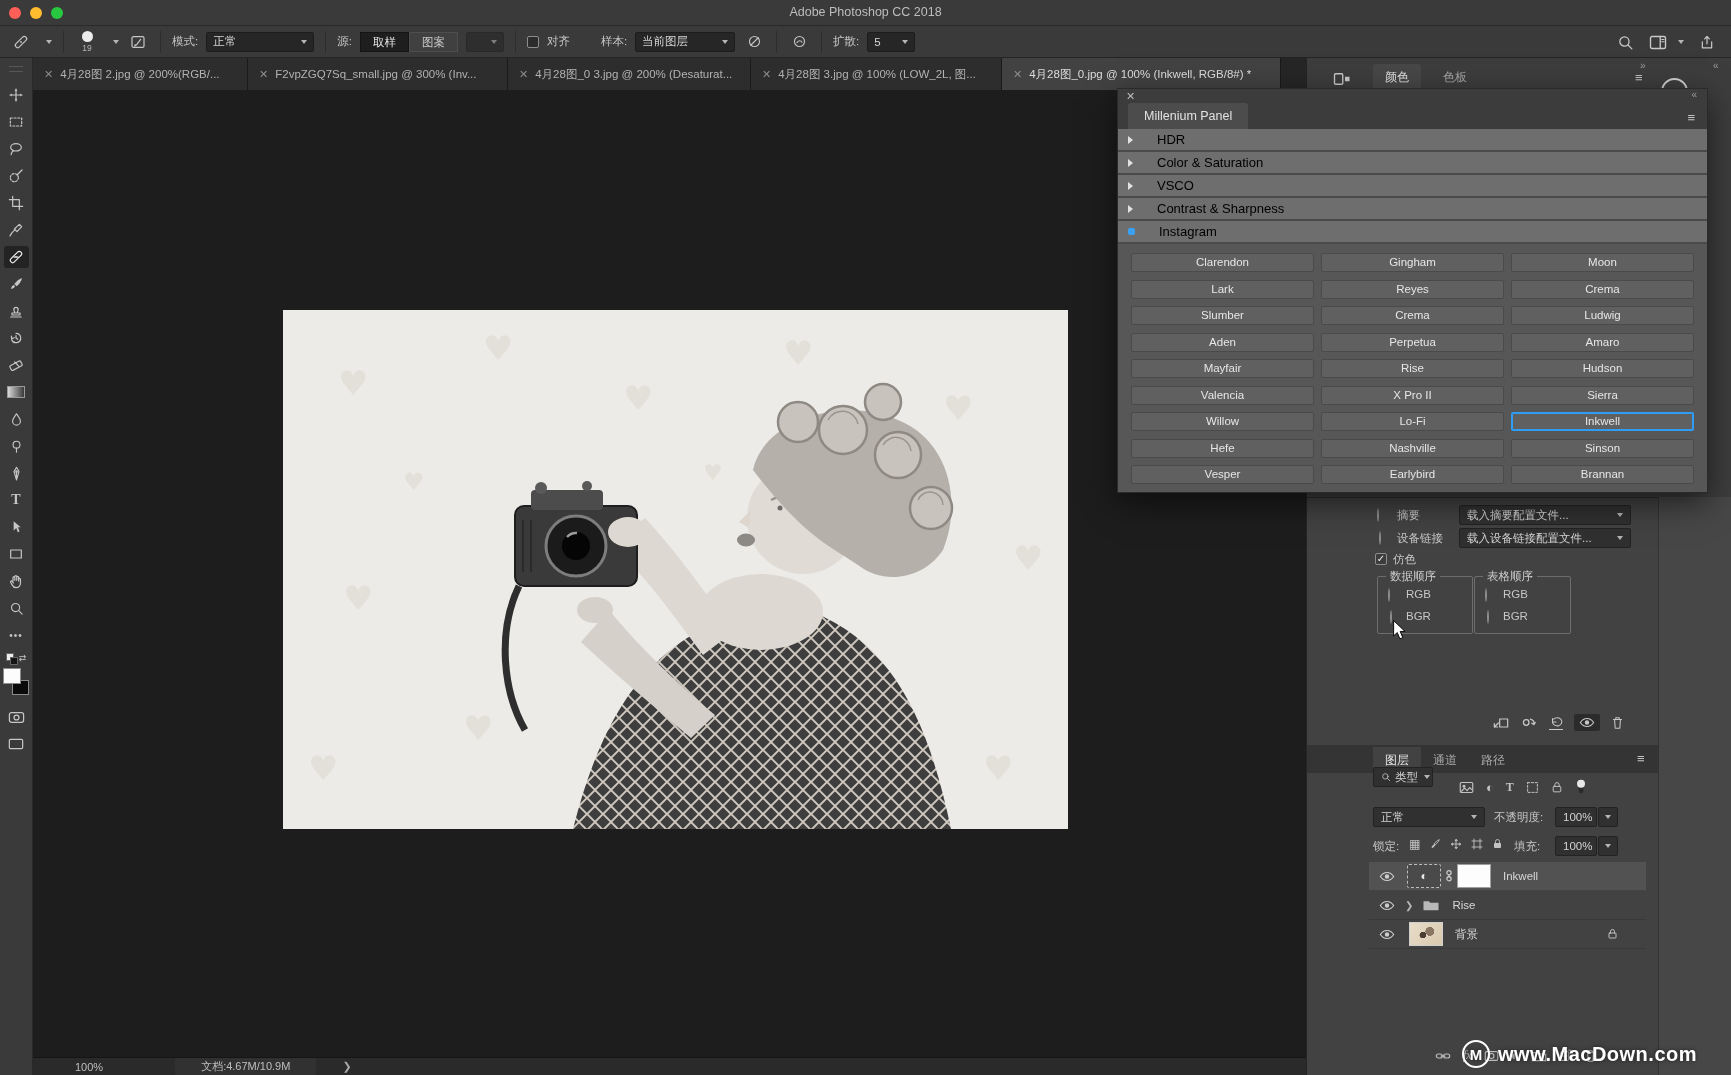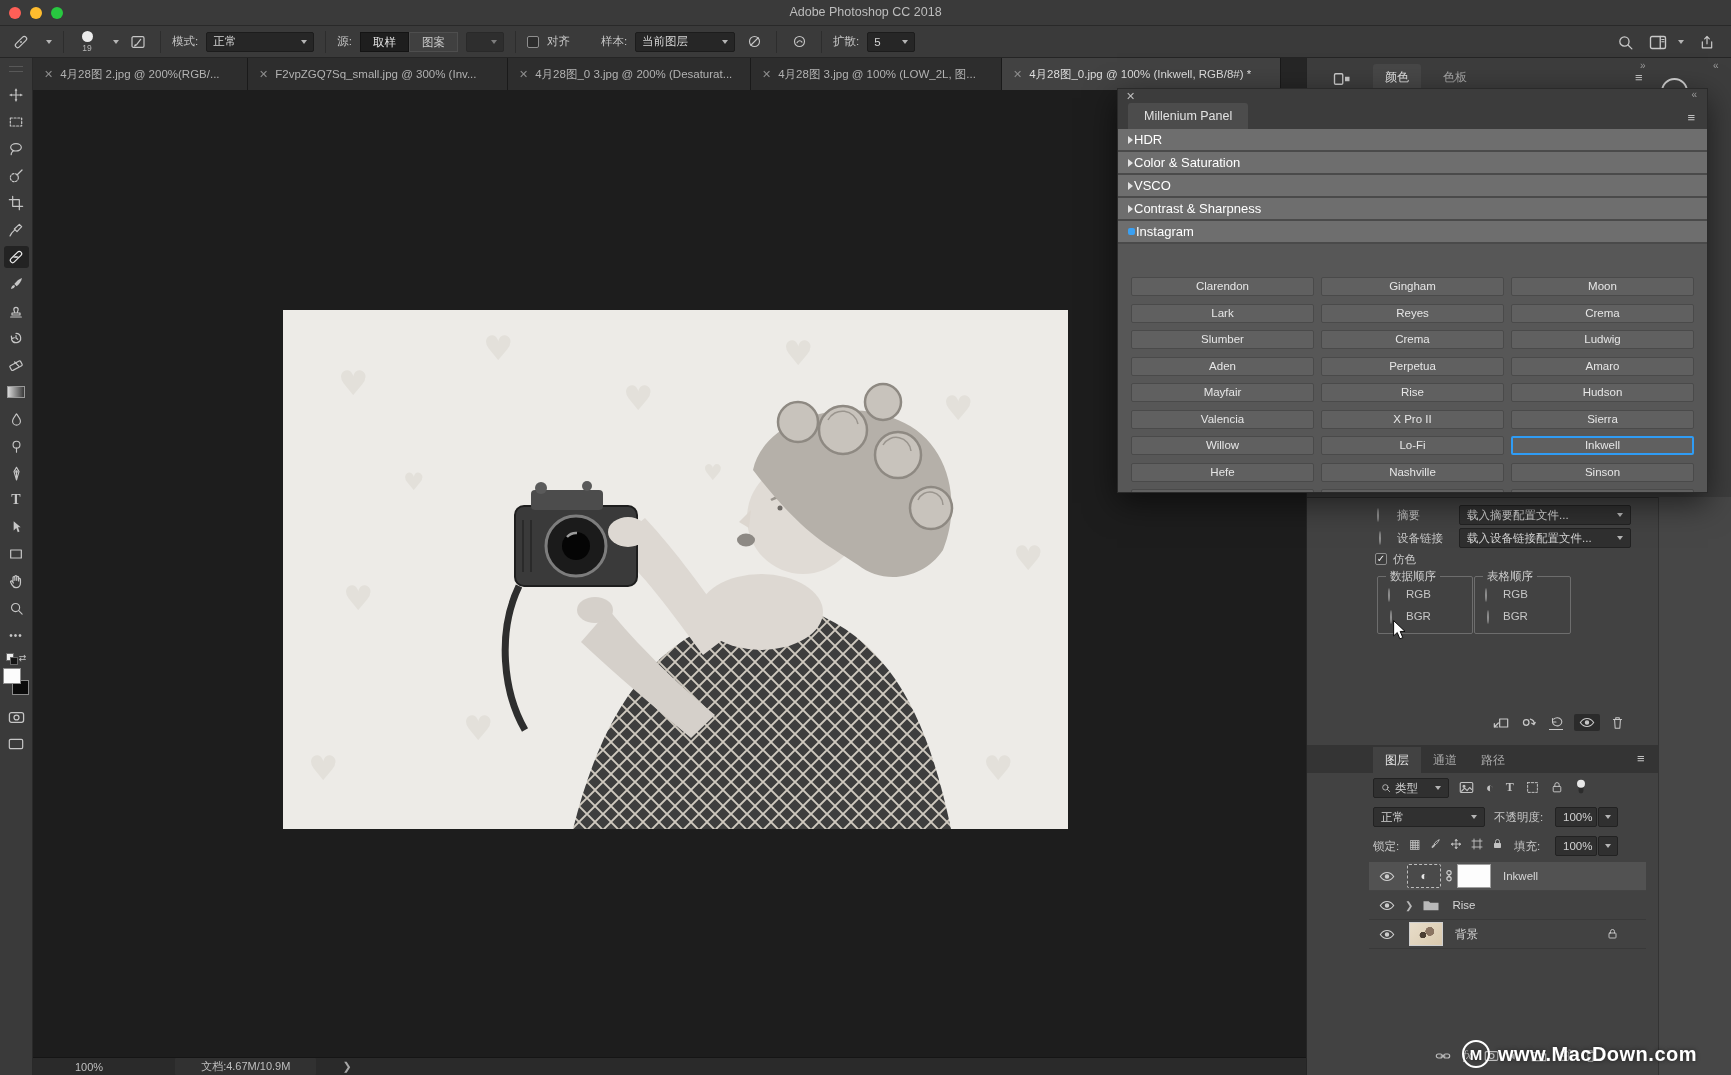--- a/index.html
+++ b/index.html
@@ -58,24 +58,24 @@
   .ltab{height:26px;line-height:26px;padding:0 12px;font-size:12px;color:#a8a8a8}
   .ltab.on{background:#424242;color:#e5e5e5}
   .lrow{position:absolute;left:62px;width:277px;height:28px;display:flex;align-items:center;border-bottom:1px solid #393939;color:#d6d6d6;font-size:11.5px}
   .lrow.sel{background:#525252;border-bottom-color:#444}
   .eye{color:#cfcfcf}
   .ham{color:#c2c2c2;font-size:13px;letter-spacing:0}
   
   #mill{position:absolute;left:1117px;top:88px;width:591px;height:405px;background:#575757;border:1px solid #2a2a2a;box-sizing:border-box;box-shadow:0 10px 30px rgba(0,0,0,.55);overflow:hidden;z-index:10}
   .millhead{position:absolute;left:0;top:0;width:100%;height:40px;background:#3c3c3c}
   .milltab{position:absolute;left:10px;bottom:0;height:26px;line-height:26px;padding:0 16px;background:#4c4c4c;color:#e2e2e2;font-size:12.5px;border-radius:3px 3px 0 0}
-  .msec{position:relative;height:21px;line-height:21px;background:#6e6e6e;border-bottom:2px solid #4a4a4a;color:#ffffff;font-size:13px;padding-left:10px;display:flex;align-items:center;gap:1px}
+  .msec{position:relative;height:21px;line-height:21px;background:#6e6e6e;border-bottom:2px solid #4a4a4a;color:#000000;font-size:13px;padding-left:10px;display:flex;align-items:center;gap:24px}
   .tri{width:0;height:0;border-left:5px solid #e2e2e2;border-top:4px solid transparent;border-bottom:4px solid transparent}
   .bluedot{width:7px;height:7px;border-radius:2px;background:#3aa0f2}
-  .mgrid{position:absolute;left:0;top:188px;width:100%;box-sizing:border-box;padding:0 13px;display:grid;grid-template-columns:repeat(3,1fr);column-gap:7px;row-gap:7.5px}
+  .mgrid{position:absolute;left:0;top:164px;width:100%;box-sizing:border-box;padding:0 13px;display:grid;grid-template-columns:repeat(3,1fr);column-gap:7px;row-gap:7.5px}
   .fbtn{height:19px;line-height:17px;box-sizing:border-box;background:#606060;border:1px solid #4a4a4a;border-radius:2px;text-align:center;font-size:11.5px;color:#e6e6e6;overflow:hidden;white-space:nowrap}
   .fbtn.sel{border:2px solid #2f9cf5;line-height:14px}
   
   #wm{position:absolute;left:1462px;top:1040px;display:flex;align-items:center;gap:8px;z-index:30;color:#fff;text-shadow:0 0 4px rgba(0,0,0,.6)}
   #wm .logo{width:28px;height:28px;border:2.5px solid #fff;border-radius:50%;display:flex;align-items:center;justify-content:center;font-weight:bold;font-size:15px;box-sizing:border-box}
   #wm .txt{font-size:20px;font-weight:bold;letter-spacing:.5px}
   .mini{color:#c6c6c6}
 </style>
 </head>
 <body>
@@ -489,21 +489,21 @@
     <div class="dockstrip"></div>
 
     <div class="layers">
       <div class="ltabstrip">
         <div class="ltab on">图层</div>
         <div class="ltab">通道</div>
         <div class="ltab">路径</div>
       </div>
       <span class="abs ham" style="left:330px;top:6px">≡</span>
 
-      <div class="dd2 abs" style="left:66px;top:33px;width:76px">
+      <div class="dd2 abs" style="left:66px;top:22px;width:60px">
         <span style="display:flex;align-items:center;gap:4px">
             <svg class="i" width="10" height="10" viewBox="0 0 24 24">
               <circle cx="10.5" cy="10.5" r="6.5"></circle>
               <path d="M15.5 15.5L21 21"></path>
             </svg>
             <span>类型</span>
           </span>
           <span class="chev"></span>
       </div>
       <div class="abs" style="left:152px;top:34px;display:flex;align-items:center;gap:12px;color:#c3c3c3">

